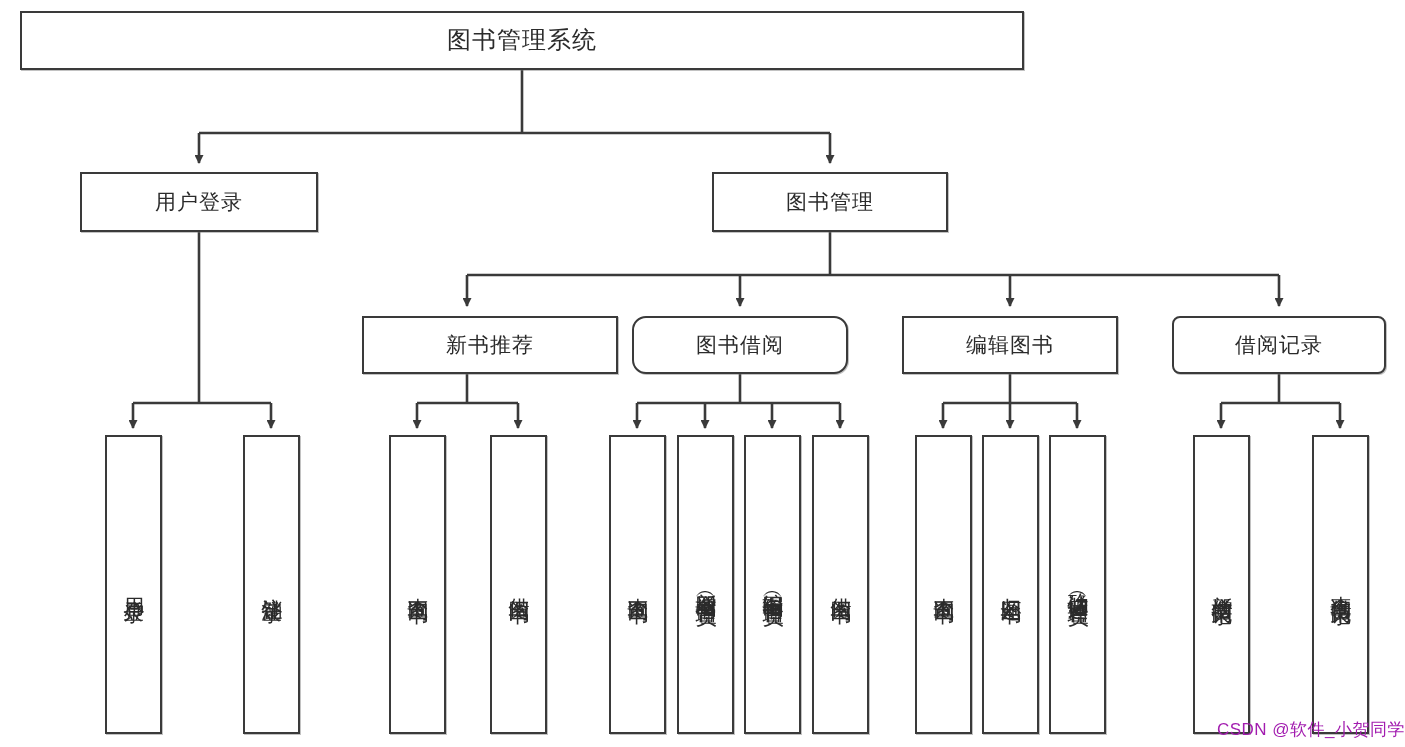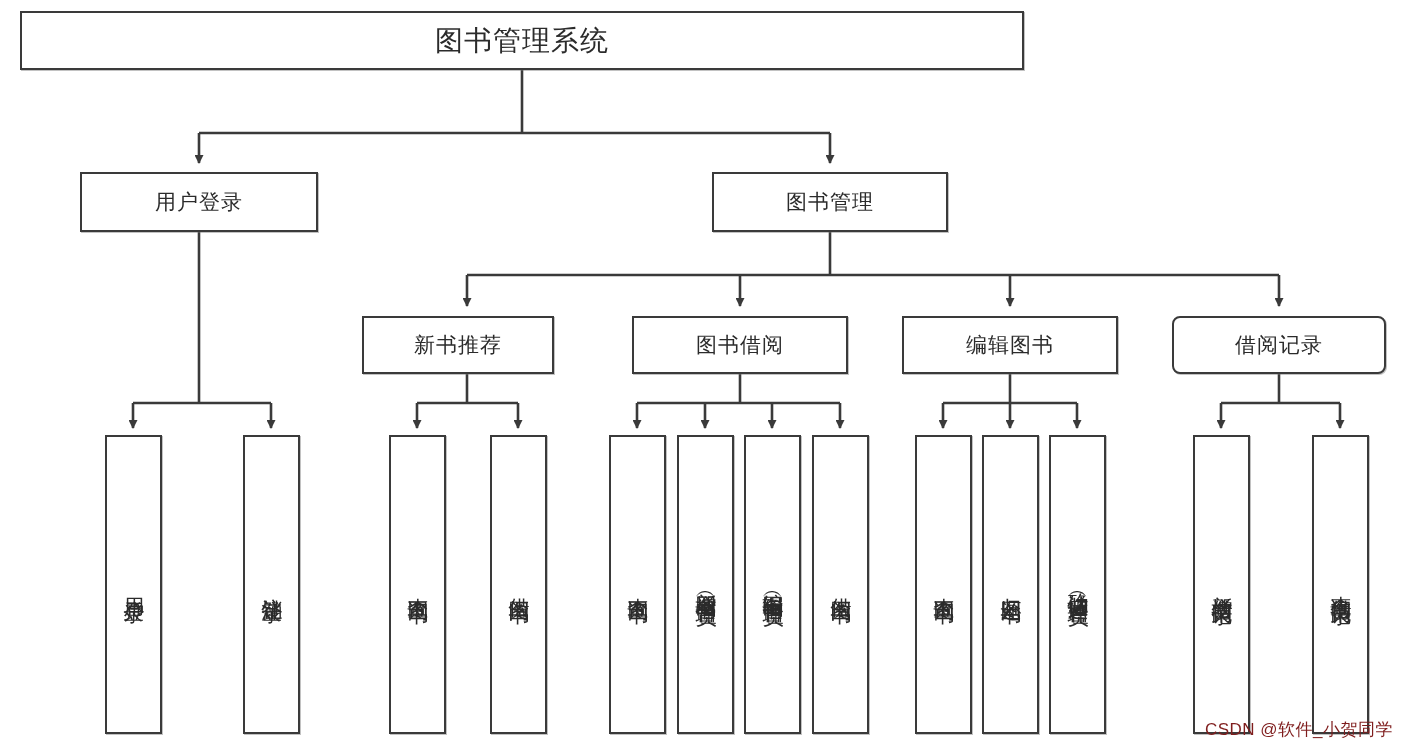--- a/index.html
+++ b/index.html
@@ -51,28 +51,28 @@
     justify-content: center;
   }
   .node.vertical .vtext {
     writing-mode: vertical-rl;
     text-orientation: upright;
     white-space: normal;
     text-align: center;
     max-height: 100%;
   }
   #root-node {
-    font-size: 28px;
+    font-size: 24px;
   }
   #watermark {
     position: absolute;
-    right: 12px;
+    right: 0;
     bottom: 6px;
     font-size: 17px;
-    color: #7f1d1d;
+    color: #a21caf;
     letter-spacing: 0.5px;
     white-space: nowrap;
     user-select: none;
   }
 </style>
 </head>
 <body>
 
 <div id="diagram-root">
 
@@ -130,24 +130,24 @@
     <span>图书管理系统</span>
   </div>
 
   <div class="node horizontal" style="left:80px; top:172px; width:238px; height:60px;">
     <span>用户登录</span>
   </div>
   <div class="node horizontal" style="left:712px; top:172px; width:236px; height:60px;justify-content:center;">
     <span>图书管理</span>
   </div>
 
-  <div class="node horizontal" style="left:362px; top:316px; width:192px; height:58px;">
+  <div class="node horizontal" style="left:362px; top:316px; width:256px; height:58px;">
     <span>新书推荐</span>
   </div>
-  <div class="node horizontal" style="left:632px; top:316px; width:216px; height:58px;">
+  <div class="node horizontal" style="left:632px; top:316px; width:216px; height:58px;border-radius:14px;">
     <span>图书借阅</span>
   </div>
   <div class="node horizontal" style="left:902px; top:316px; width:216px; height:58px;">
     <span>编辑图书</span>
   </div>
   <div class="node horizontal" style="left:1172px; top:316px; width:214px; height:58px;border-radius:8px;">
     <span>借阅记录</span>
   </div>
 
   <div class="node vertical" style="left:105px; top:435px; width:57px; height:299px;">

